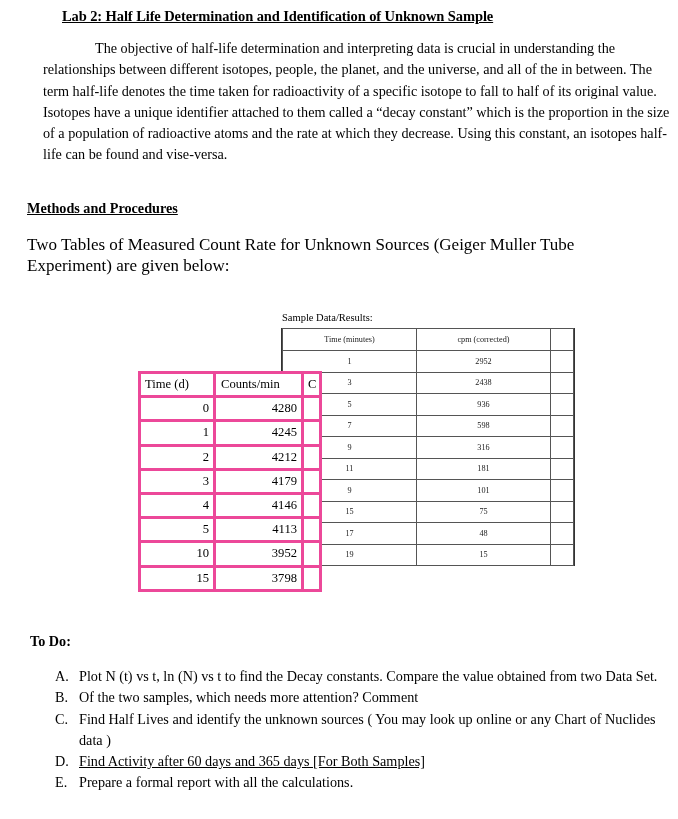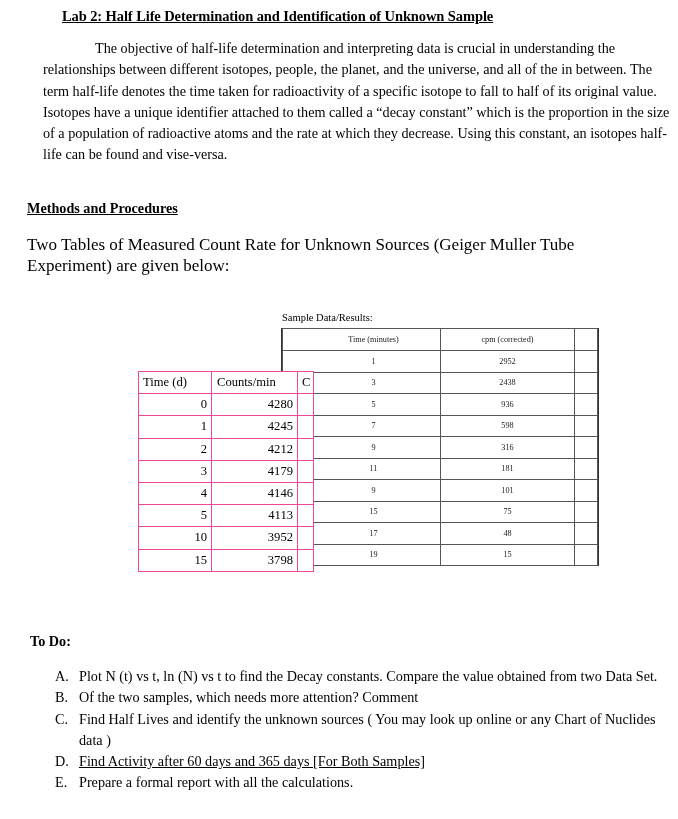--- a/index.html
+++ b/index.html
@@ -87,21 +87,21 @@
     text-align: center;
     vertical-align: middle;
     height: 20.5px;
     padding: 0;
     color: #1a1a1a;
   }
   table.rtab tr:first-child td {
     height: 21px;
     font-size: 8.2px;
   }
-  table.rtab td.c1 { width: 133px; padding-left: 24px; }
+  table.rtab td.c1 { width: 133px; }
   table.rtab td.c2 { width: 133px; }
   table.rtab td.c3 { width: 22px; }
   #right-table-wrap {
     border-left: 1.5px solid #333;
     border-right: 1.5px solid #333;
   }
 
   
   #left-table-wrap {
     position: absolute;
@@ -110,21 +110,21 @@
     background: #ffffff;
     z-index: 5;
   }
   table.ltab {
     border-collapse: collapse;
     font-size: 12.6px;
     table-layout: fixed;
     background: #ffffff;
   }
   table.ltab td {
-    border: 1px solid #ec4899;
+    border: 3px solid #ec4899;
     height: 21.2px;
     padding: 0 4px 0 3px;
     vertical-align: middle;
     background: #ffffff;
   }
   table.ltab td.lc1 { width: 64px; text-align: right; }
   table.ltab td.lc2 { width: 76px; text-align: right; }
   table.ltab td.lc3 { width: 11px; text-align: left; padding: 0 0 0 2px; overflow: hidden; }
   table.ltab tr.lhead td { text-align: left; padding-left: 4px; }
   table.ltab tr.lhead td.lc2 { text-align: left; padding-left: 5px; }

